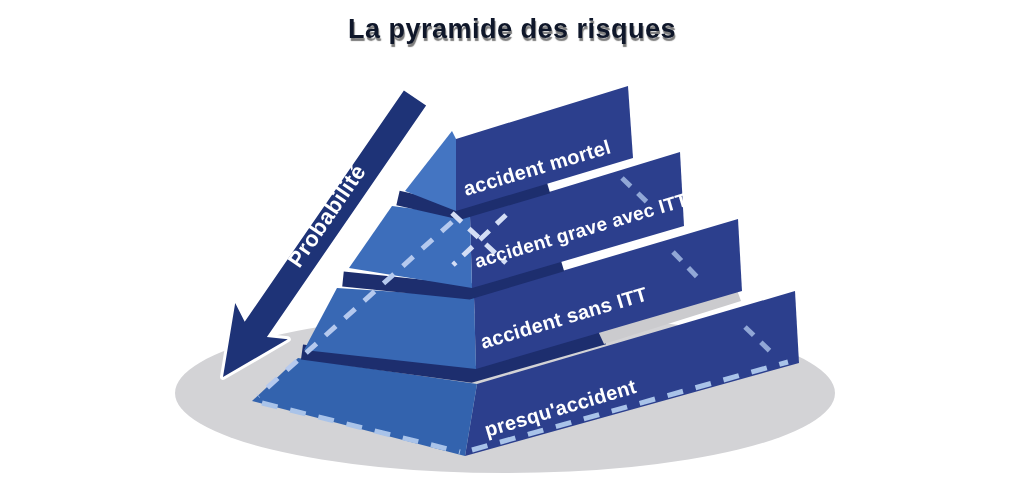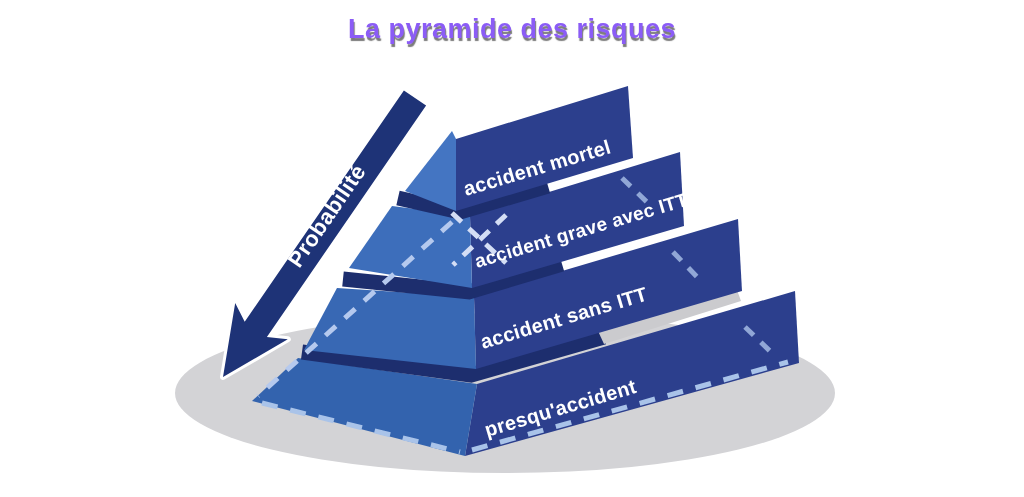--- a/index.html
+++ b/index.html
@@ -1,19 +1,19 @@
 <!DOCTYPE html>
 <html><head>
 <meta charset="utf-8">
 <style>
   html,body{margin:0;padding:0;background:#ffffff;}
   .stage{position:relative;width:1024px;height:497px;background:#ffffff;overflow:hidden;
          font-family:"Liberation Sans", sans-serif;}
   .title{position:absolute;top:14px;left:0;width:100%;text-align:center;
-         font-size:27px;font-weight:700;letter-spacing:.5px;color:#8b5cf6;
+         font-size:27px;font-weight:700;letter-spacing:.5px;color:#0f172a;
          text-shadow:1px 3px 1px rgba(100,100,100,.85);}
   svg{position:absolute;top:0;left:0;}
   .band-label{fill:#ffffff;font-weight:700;font-size:20px;letter-spacing:.3px;}
   .band-label.small{font-size:19px;}
   .arrow-label{fill:#ffffff;font-weight:700;font-size:22px;letter-spacing:.5px;}
 </style>
 </head>
 <body>
 
 <div class="stage">

